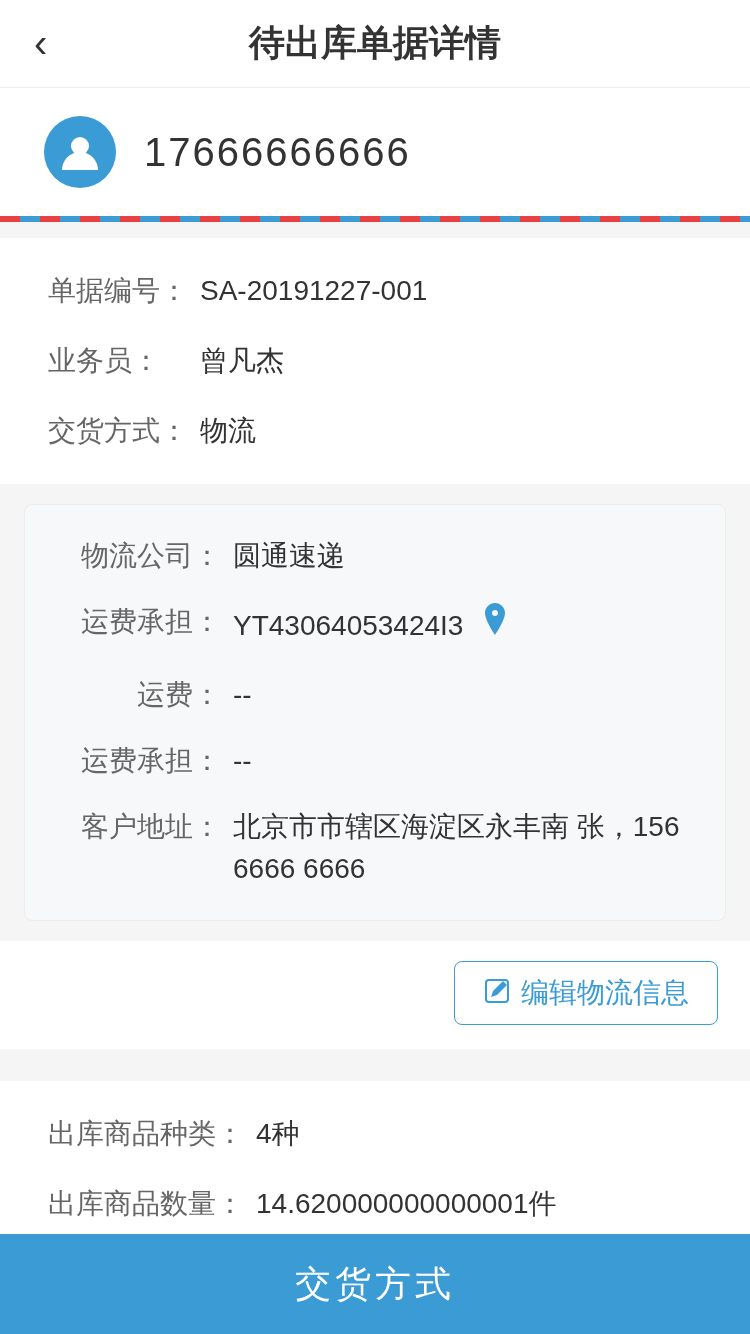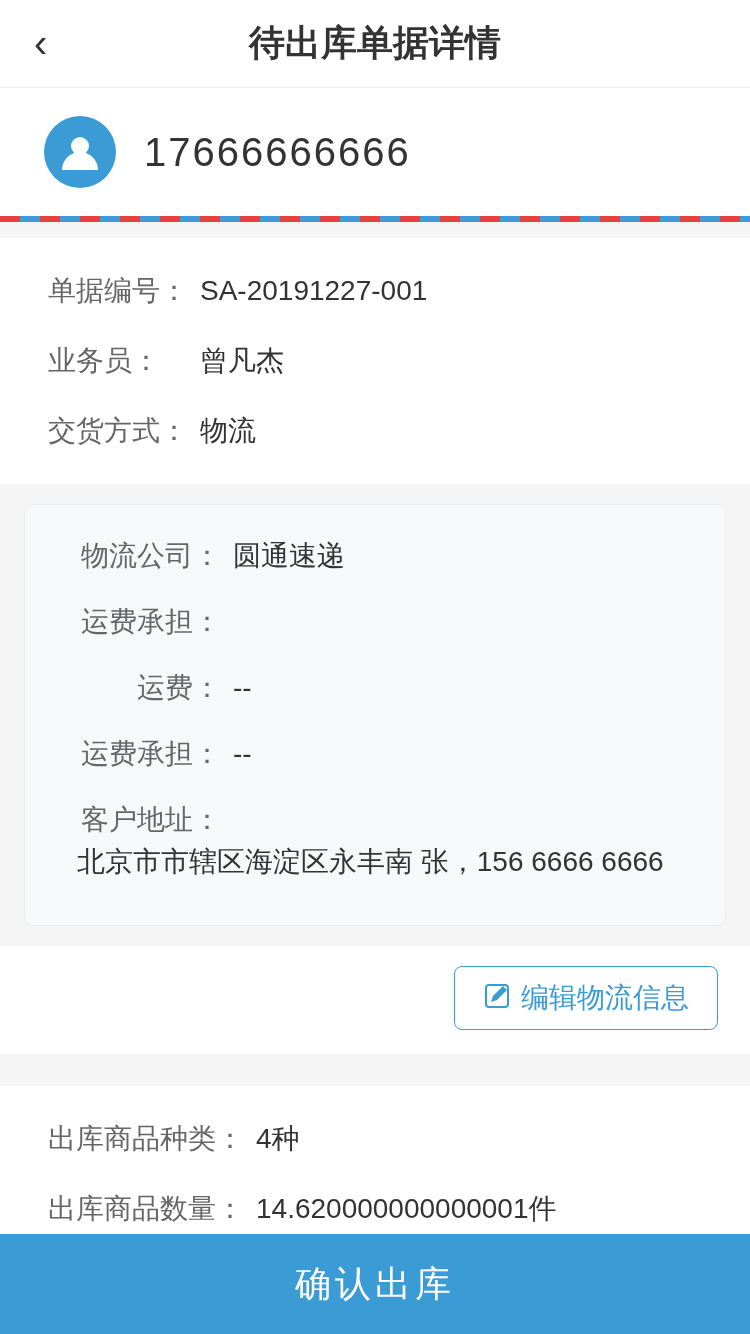--- a/index.html
+++ b/index.html
@@ -171,22 +171,21 @@
       padding: 30px 40px;
       border: 1px solid #ececec;
     }
     .logistics-row {
       display: flex;
       align-items: flex-start;
       margin-bottom: 24px;
       line-height: 1.5;
     }
     .logistics-row:last-child {
-      margin-bottom: 12px;
-      flex-direction: column;
+      margin-bottom: 0;
     }
     .logistics-label {
       color: #666;
       font-size: 28px;
       white-space: nowrap;
       min-width: 156px;
       text-align: right;
     }
     .logistics-value {
       color: #333;
@@ -318,20 +317,28 @@
     </div>
   </div>
 
   <div class="logistics-section">
     <div class="logistics-row">
       <span class="logistics-label">物流公司：</span>
       <span class="logistics-value">圆通速递</span>
     </div>
     <div class="logistics-row">
       <span class="logistics-label">运费承担：</span>
+      <span class="logistics-value">
+        <span>YT43064053424I3</span>
+        <span class="location-icon">
+          <svg width="32" height="36" viewBox="0 0 32 36" fill="#3a9bd5">
+            <path d="M16 2C10.5 2 6 6.5 6 12c0 7.5 10 22 10 22S26 19.5 26 12C26 6.5 21.5 2 16 2zm0 13c-1.7 0-3-1.3-3-3s1.3-3 3-3 3 1.3 3 3-1.3 3-3 3z"></path>
+          </svg>
+        </span>
+      </span>
     </div>
     <div class="logistics-row">
       <span class="logistics-label">运费：</span>
       <span class="logistics-value">--</span>
     </div>
     <div class="logistics-row">
       <span class="logistics-label">运费承担：</span>
       <span class="logistics-value">--</span>
     </div>
     <div class="logistics-row">
@@ -375,14 +382,14 @@
           <line x1="8" y1="19" x2="16" y2="19"></line>
         </svg>
       </span>
       <span>查看单据详情</span>
     </button>
   </div>
 
 </div>
 
 <div class="confirm-bar">
-  <span class="confirm-text">确认出库</span>
+  <span class="confirm-text">交货方式</span>
 </div>
 
 </body></html>

